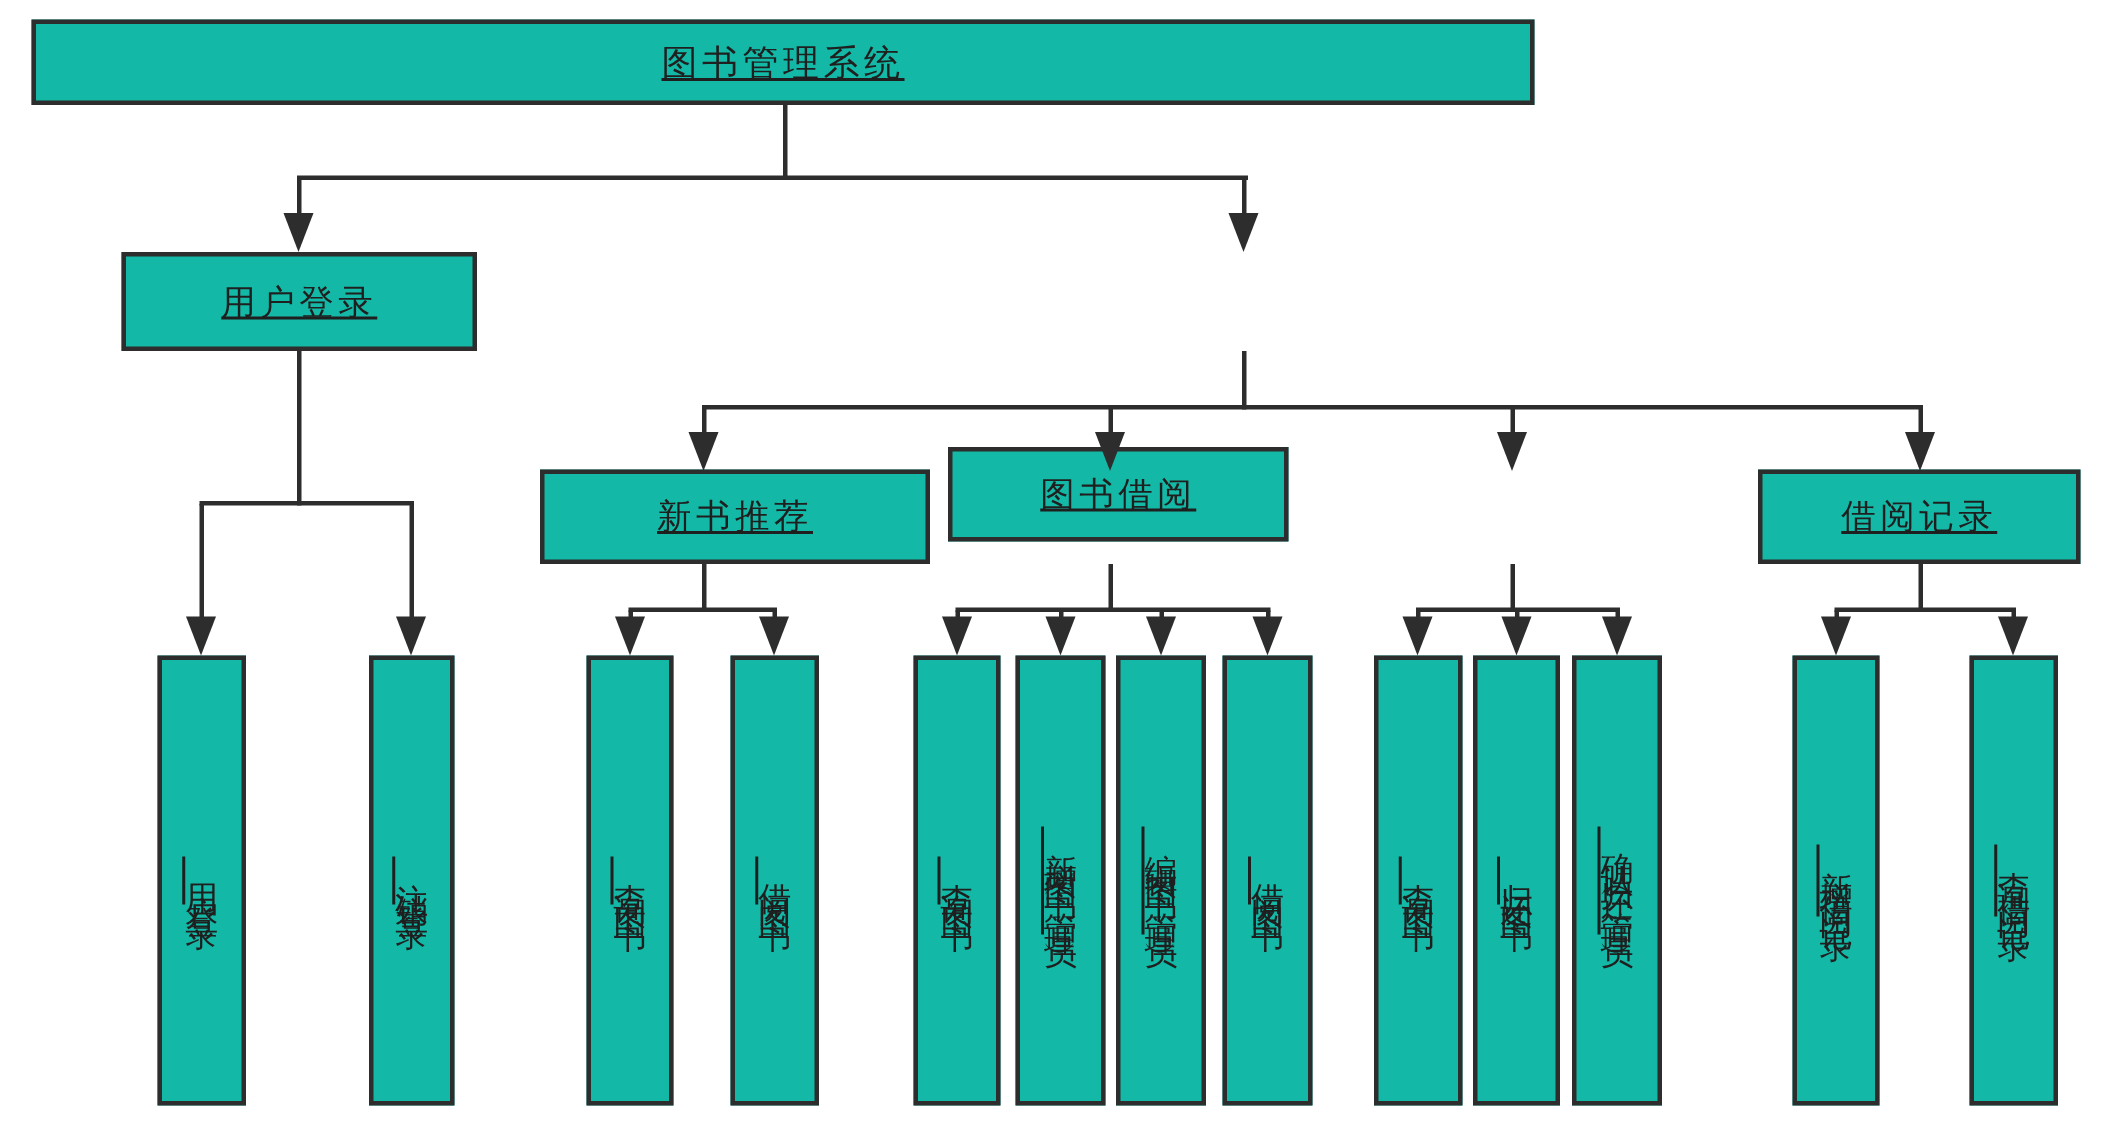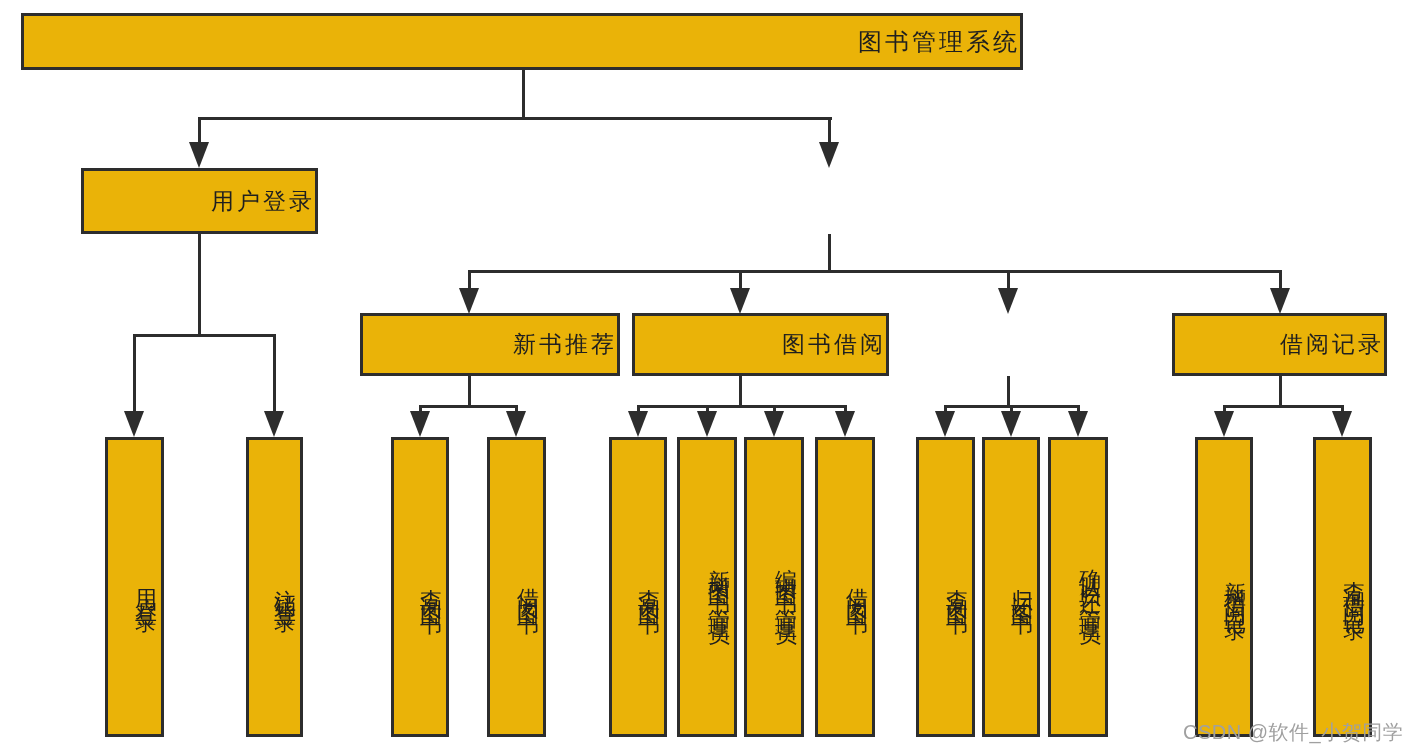--- a/index.html
+++ b/index.html
@@ -14,25 +14,26 @@
     position:relative;
     width:1405px;height:747px;
     background:var(--background);
     overflow:hidden;
   }
   
   .box{
     position:absolute;
     box-sizing:border-box;
     border:3px solid var(--line);
-    background:#eab308;
+    background:#14b8a6;
     display:flex;
     align-items:center;
-    justify-content:flex-end;
+    justify-content:center;
     color:var(--text);
+    text-decoration:underline;
   }
   .hlabel{
     font-size:23px;
     letter-spacing:3px;
     white-space:nowrap;
     color:var(--text);
   }
   .root-label{font-size:24px;}
   .leaf{top:437px;height:300px;}
   .vtext{
@@ -72,21 +73,21 @@
     <span class="hlabel root-label">图书管理系统</span>
   </div>
 
   <div class="box" style="left:81px;top:168px;width:237px;height:66px">
     <span class="hlabel">用户登录</span>
   </div>
 
   <div class="box" style="left:360px;top:313px;width:260px;height:63px">
     <span class="hlabel">新书推荐</span>
   </div>
-  <div class="box" style="left:632px;top:313px;width:257px;height:63px">
+  <div class="box" style="left:632px;top:298px;width:227px;height:63px">
     <span class="hlabel">图书借阅</span>
   </div>
   <div class="box" style="left:1172px;top:313px;width:215px;height:63px">
     <span class="hlabel">借阅记录</span>
   </div>
 
   <div class="box leaf" style="left:105px;width:59px">
     <span class="vtext">用户登录</span>
   </div>
   <div class="box leaf" style="left:246px;width:57px">
@@ -182,15 +183,14 @@
   <div class="v" style="left:1076.5px;top:407px;height:8px"></div>
   <div class="ar" style="left:1068px;top:411px"></div>
 
   <div class="v" style="left:1278.5px;top:376px;height:32px"></div>
   <div class="h" style="left:1222.5px;top:405px;width:121.5px"></div>
   <div class="v" style="left:1222.5px;top:407px;height:8px"></div>
   <div class="ar" style="left:1214px;top:411px"></div>
   <div class="v" style="left:1340.5px;top:407px;height:8px"></div>
   <div class="ar" style="left:1332px;top:411px"></div>
 
-  <div id="watermark">CSDN @软件_小贺同学</div>
 
 </div>
 
 </body></html>

